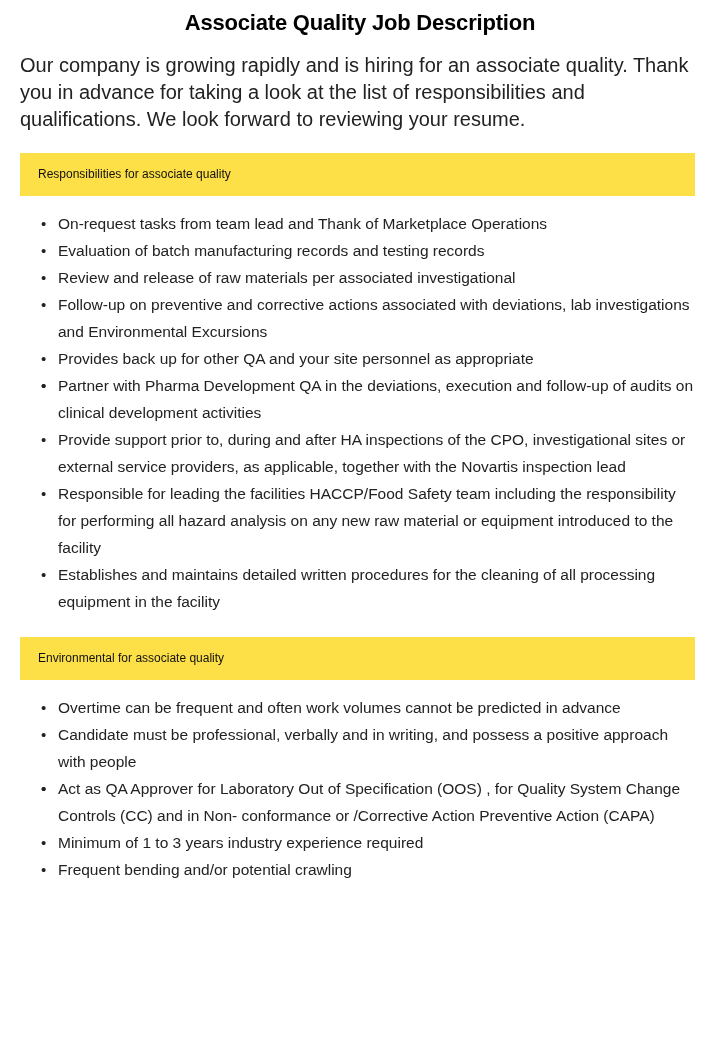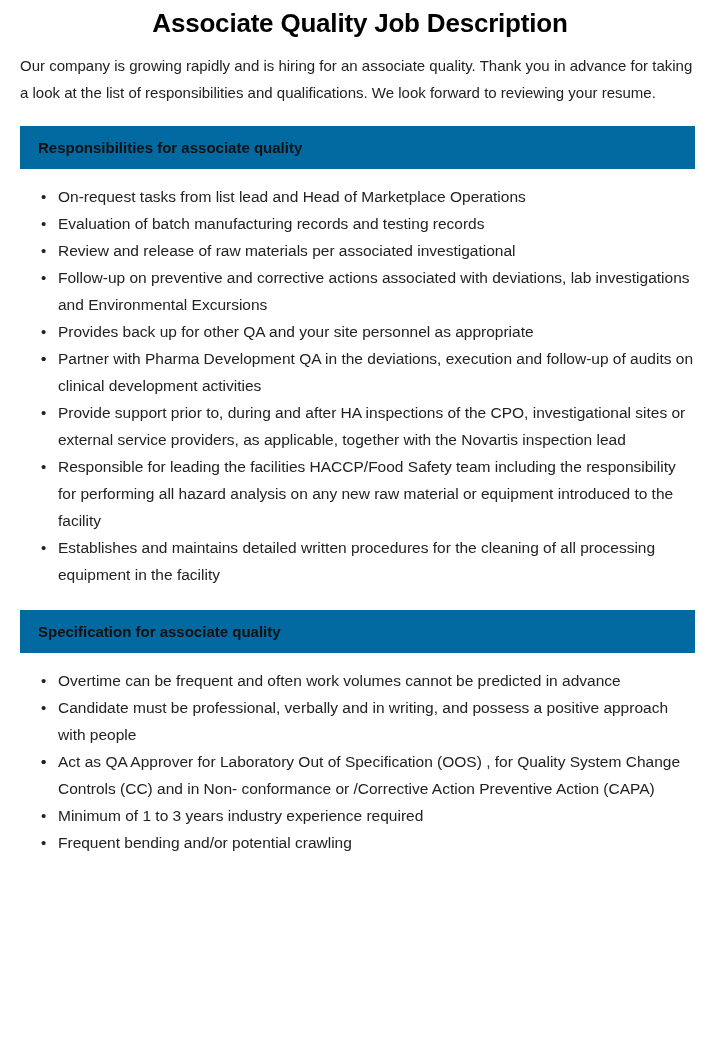--- a/index.html
+++ b/index.html
@@ -16,49 +16,49 @@
   }
 
   .page {
     width: 720px;
     height: 1057px;
     position: relative;
     box-sizing: border-box;
   }
 
   .doc-title {
-    font-size: 26px;
+    font-size: 22px;
     font-weight: bold;
     text-align: center;
     color: #000000;
     letter-spacing: -0.2px;
     margin: 0;
     padding: 6px 20px 0 20px;
     line-height: 34px;
   }
 
   .intro {
-    font-size: 15px;
+    font-size: 20px;
     line-height: 27px;
     color: #222222;
     margin: 0;
     padding: 12px 24px 0 20px;
   }
 
   .section {
     margin-top: 20px;
   }
 
   .section-header {
-    background: #0369a1;
+    background: #fde047;
     margin: 0 25px 0 20px;
     padding: 12px 0 12px 18px;
     box-sizing: border-box;
-    font-size: 15px;
-    font-weight: bold;
+    font-size: 12px;
+    font-weight: normal;
     color: #111111;
     line-height: 19px;
   }
 
   .section-list {
     list-style: none;
     margin: 0;
     padding: 14px 0 0 0;
   }
 
@@ -90,35 +90,35 @@
 
 <div class="page">
 
   <h1 class="doc-title">Associate Quality Job Description</h1>
 
   <p class="intro">Our company is growing rapidly and is hiring for an associate quality. Thank you in advance for taking a look at the list of responsibilities and qualifications. We look forward to reviewing your resume.</p>
 
   <div class="section">
     <div class="section-header">Responsibilities for associate quality</div>
     <ul class="section-list">
-        <li><span class="bullet">•</span><span>On-request tasks from list lead and Head of Marketplace Operations</span></li>
+        <li><span class="bullet">•</span><span>On-request tasks from team lead and Thank of Marketplace Operations</span></li>
         <li><span class="bullet">•</span><span>Evaluation of batch manufacturing records and testing records</span></li>
         <li><span class="bullet">•</span><span>Review and release of raw materials per associated investigational</span></li>
         <li><span class="bullet">•</span><span>Follow-up on preventive and corrective actions associated with deviations, lab investigations and Environmental Excursions</span></li>
         <li><span class="bullet">•</span><span>Provides back up for other QA and your site personnel as appropriate</span></li>
         <li><span class="bullet">•</span></li>
         <li><span class="bullet">•</span><span>Partner with Pharma Development QA in the deviations, execution and follow-up of audits on clinical development activities</span></li>
         <li><span class="bullet">•</span><span>Provide support prior to, during and after HA inspections of the CPO, investigational sites or external service providers, as applicable, together with the Novartis inspection lead</span></li>
         <li><span class="bullet">•</span><span>Responsible for leading the facilities HACCP/Food Safety team including the responsibility for performing all hazard analysis on any new raw material or equipment introduced to the facility</span></li>
         <li><span class="bullet">•</span><span>Establishes and maintains detailed written procedures for the cleaning of all processing equipment in the facility</span></li>
       </ul>
   </div>
 
   <div class="section qual-section">
-    <div class="section-header">Specification for associate quality</div>
+    <div class="section-header">Environmental for associate quality</div>
     <ul class="section-list">
         <li><span class="bullet">•</span><span>Overtime can be frequent and often work volumes cannot be predicted in advance</span></li>
         <li><span class="bullet">•</span><span>Candidate must be professional, verbally and in writing, and possess a positive approach with people</span></li>
         <li><span class="bullet">•</span></li>
         <li><span class="bullet">•</span><span>Act as QA Approver for Laboratory Out of Specification (OOS) , for Quality System Change Controls (CC) and in Non- conformance or /Corrective Action Preventive Action (CAPA)</span></li>
         <li><span class="bullet">•</span><span>Minimum of 1 to 3 years industry experience required</span></li>
         <li><span class="bullet">•</span><span>Frequent bending and/or potential crawling</span></li>
       </ul>
   </div>
 

